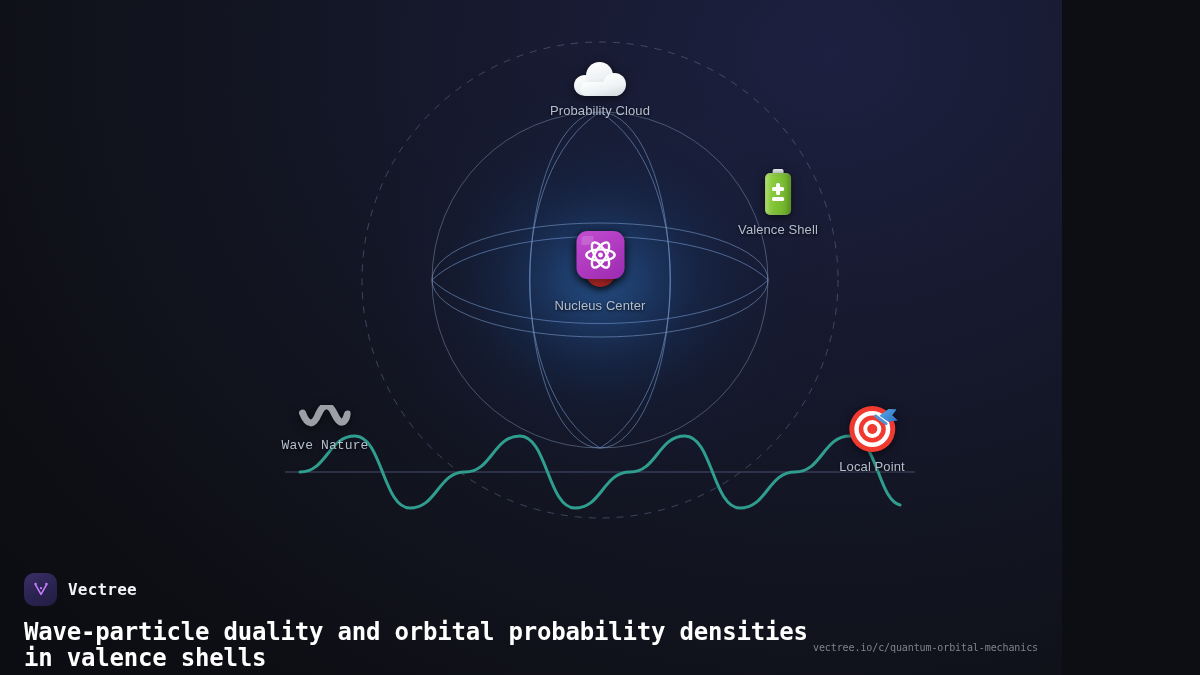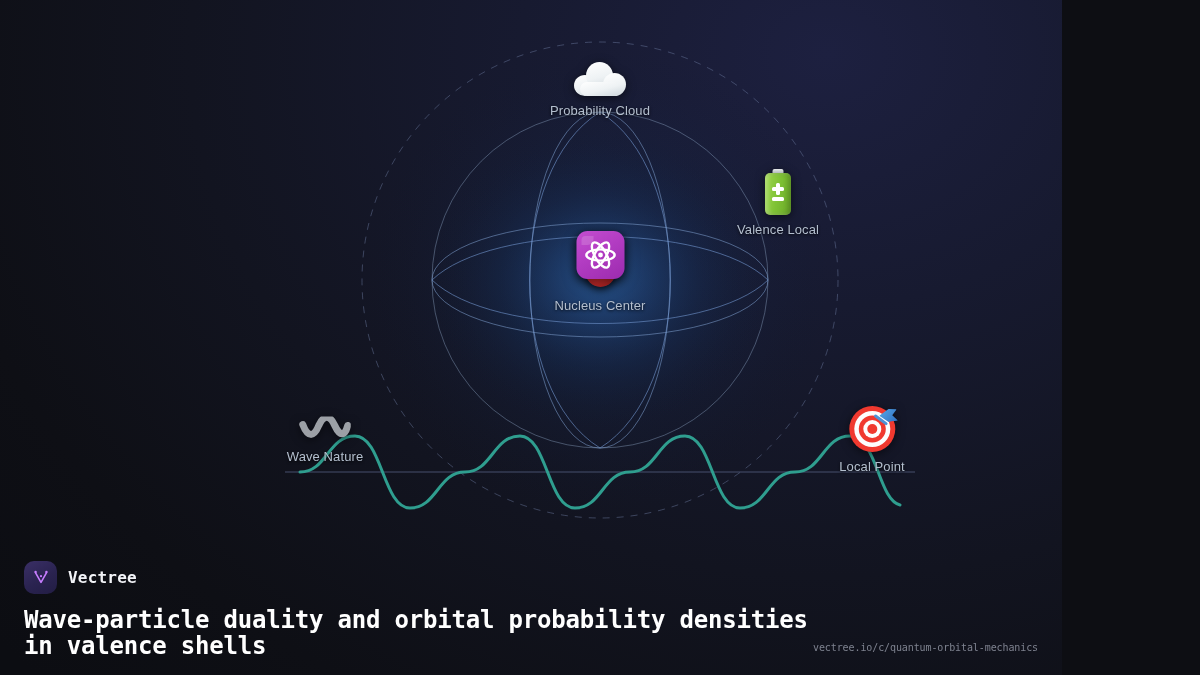--- a/index.html
+++ b/index.html
@@ -182,21 +182,21 @@
     width: 52px;
     height: 22px;
   }
 
   
   #footer {
     position: absolute;
     left: 0;
     bottom: 0;
     width: 1200px;
-    padding: 0 24px 16px 24px;
+    padding: 0 24px 4px 24px;
     box-sizing: border-box;
   }
   #brand-row {
     display: flex;
     align-items: center;
     gap: 11px;
     margin-bottom: 13px;
   }
   #brand-logo {
     width: 33px;
@@ -303,21 +303,21 @@
   <div class="node" style="left:778px; top:203px;">
     <div class="node-glyph">
       <div class="battery">
         <div class="battery-cap"></div>
         <div class="battery-body">
           <span class="bat-plus"></span>
           <span class="bat-minus"></span>
         </div>
       </div>
     </div>
-    <div class="node-label">Valence Local</div>
+    <div class="node-label">Valence Shell</div>
   </div>
 
   <div class="node" style="left:600px; top:272px;align-items:center;">
     <div class="node-glyph">
       <div class="nucleus-stack">
         <div class="red-sphere"></div>
         <div class="nucleus-tile">
           <svg width="34" height="34" viewBox="0 0 48 48" aria-hidden="true">
             <g fill="none" stroke="#ffffff" stroke-width="3.4">
               <ellipse cx="24" cy="24" rx="20" ry="8"></ellipse>
@@ -340,21 +340,21 @@
         <span class="ring r3"></span>
           <span class="ring r4"></span>
         <span class="ring r5"></span>
         <span class="dart-shaft"></span>
         <span class="dart-flight"></span>
       </div>
     </div>
     <div class="node-label">Local Point</div>
   </div>
 
-  <div class="node" style="left:325px; top:440px;">
+  <div class="node" style="left:325px; top:429px;font-family:Liberation Mono, monospace;">
     <div class="node-glyph">
       <svg class="squiggle" viewBox="0 0 52 22" aria-hidden="true">
         <path d="M4,8 C9,21 15,21 20,9 C25,-2 31,-2 36,9 C41,20 46,20 49,9" fill="none" stroke="#9ca0a6" stroke-width="7" stroke-linecap="round" stroke-linejoin="round"></path>
       </svg>
     </div>
     <div class="node-label">Wave Nature</div>
   </div>
 
   <div id="footer">
     <div id="brand-row">

